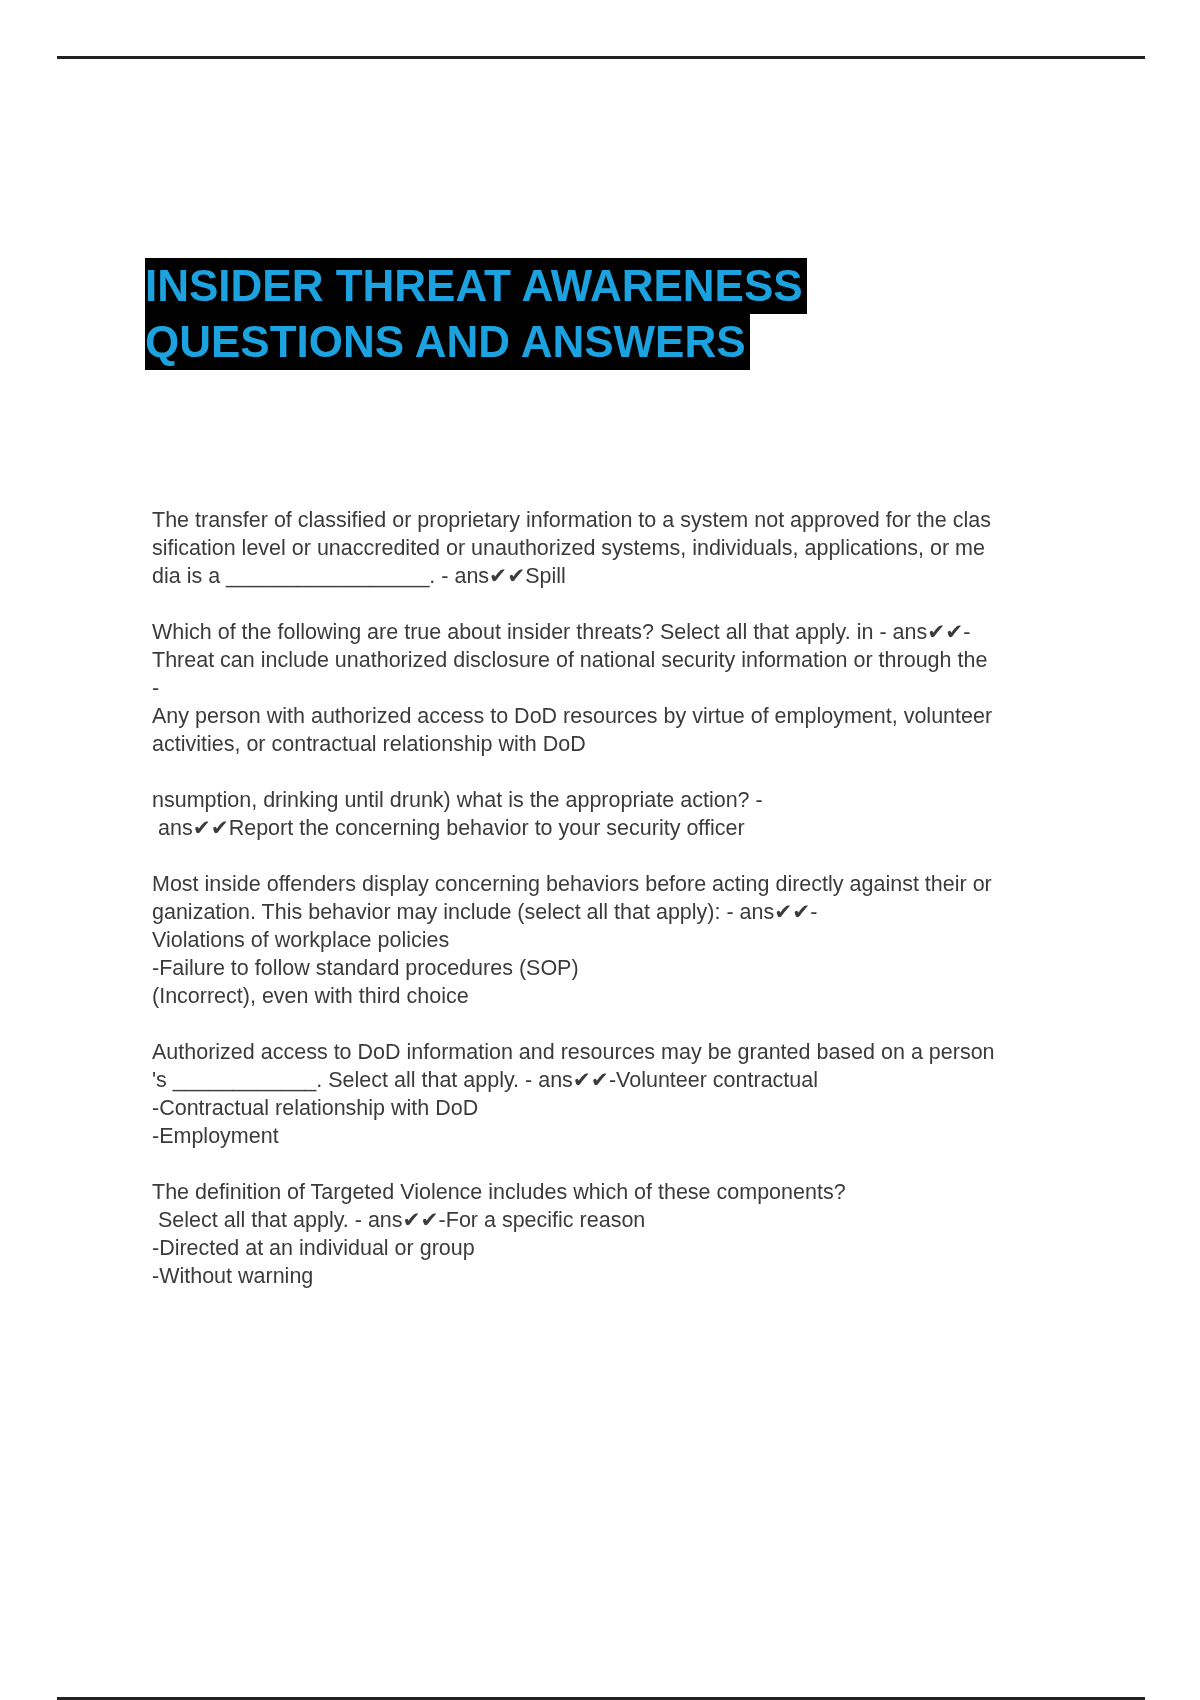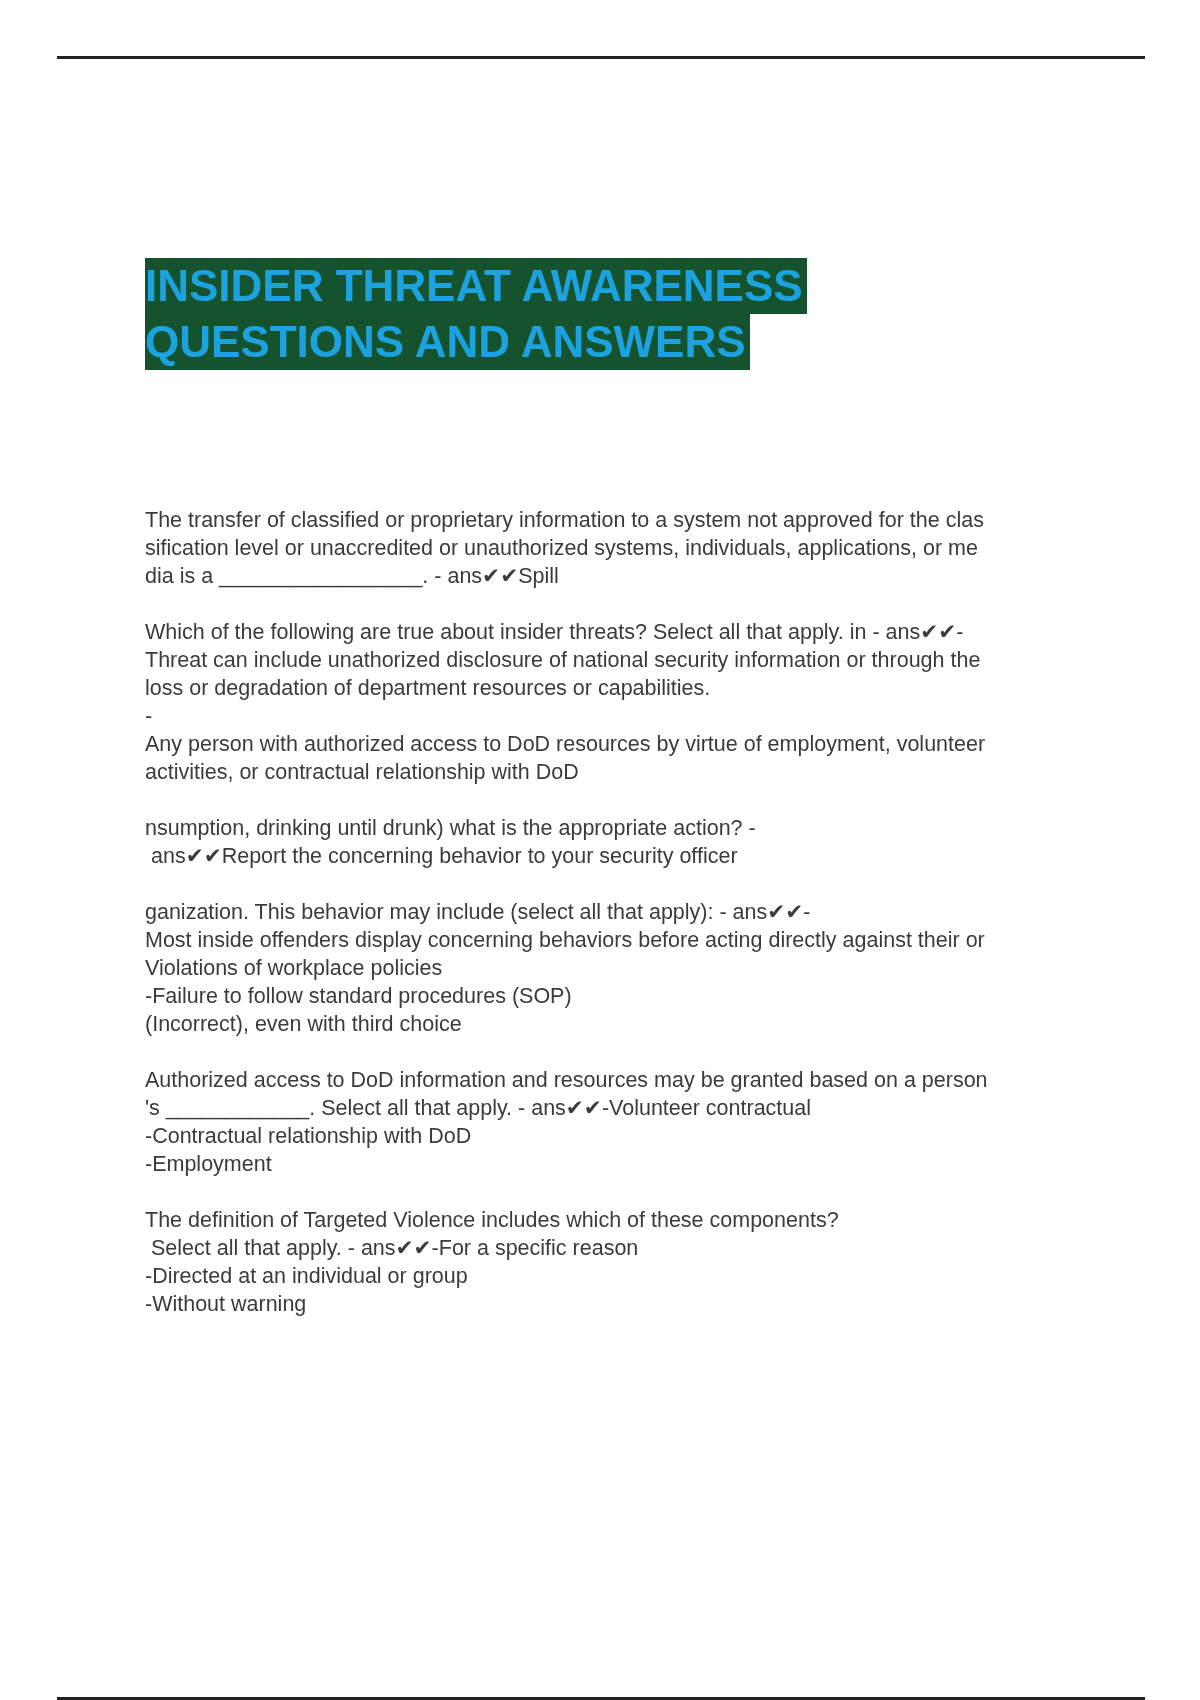--- a/index.html
+++ b/index.html
@@ -31,28 +31,28 @@
       top: 258px;
       margin: 0;
       font-family: "Liberation Sans", sans-serif;
       font-weight: bold;
       font-size: 44px;
       line-height: 56px;
       color: #1ba2df;
     }
     .title span {
       display: block;
-      background: #14532d;
+      background: #000000;
       width: fit-content;
       padding-right: 4px;
     }
 
     .qa-list {
       position: absolute;
-      left: 145px;
+      left: 152px;
       top: 506px;
       width: 950px;
     }
     .qa {
       margin: 0 0 28px 0;
       font-size: 21.5px;
       line-height: 28px;
       color: #3b3b3b;
     }
     .qa .line {
@@ -74,34 +74,33 @@
 
   <p class="qa">
     <span class="line">The transfer of classified or proprietary information to a system not approved for the clas</span>
     <span class="line">sification level or unaccredited or unauthorized systems, individuals, applications, or me</span>
     <span class="line">dia is a _________________. - ans✔✔Spill</span>
   </p>
 
   <p class="qa">
     <span class="line">Which of the following are true about insider threats? Select all that apply. in - ans✔✔-</span>
     <span class="line">Threat can include unathorized disclosure of national security information or through the</span>
-    <span class="line">loss or degradation of department resources or capabilities.</span>
     <span class="line">-</span>
     <span class="line">Any person with authorized access to DoD resources by virtue of employment, volunteer</span>
     <span class="line">activities, or contractual relationship with DoD</span>
   </p>
 
   <p class="qa">
     <span class="line">nsumption, drinking until drunk) what is the appropriate action? -</span>
     <span class="line"> ans✔✔Report the concerning behavior to your security officer</span>
   </p>
 
   <p class="qa">
+    <span class="line">Most inside offenders display concerning behaviors before acting directly against their or</span>
     <span class="line">ganization. This behavior may include (select all that apply): - ans✔✔-</span>
-    <span class="line">Most inside offenders display concerning behaviors before acting directly against their or</span>
     <span class="line">Violations of workplace policies</span>
     <span class="line">-Failure to follow standard procedures (SOP)</span>
     <span class="line">(Incorrect), even with third choice</span>
   </p>
 
   <p class="qa">
     <span class="line">Authorized access to DoD information and resources may be granted based on a person</span>
     <span class="line">'s ____________. Select all that apply. - ans✔✔-Volunteer contractual</span>
     <span class="line">-Contractual relationship with DoD</span>
     <span class="line">-Employment</span>

